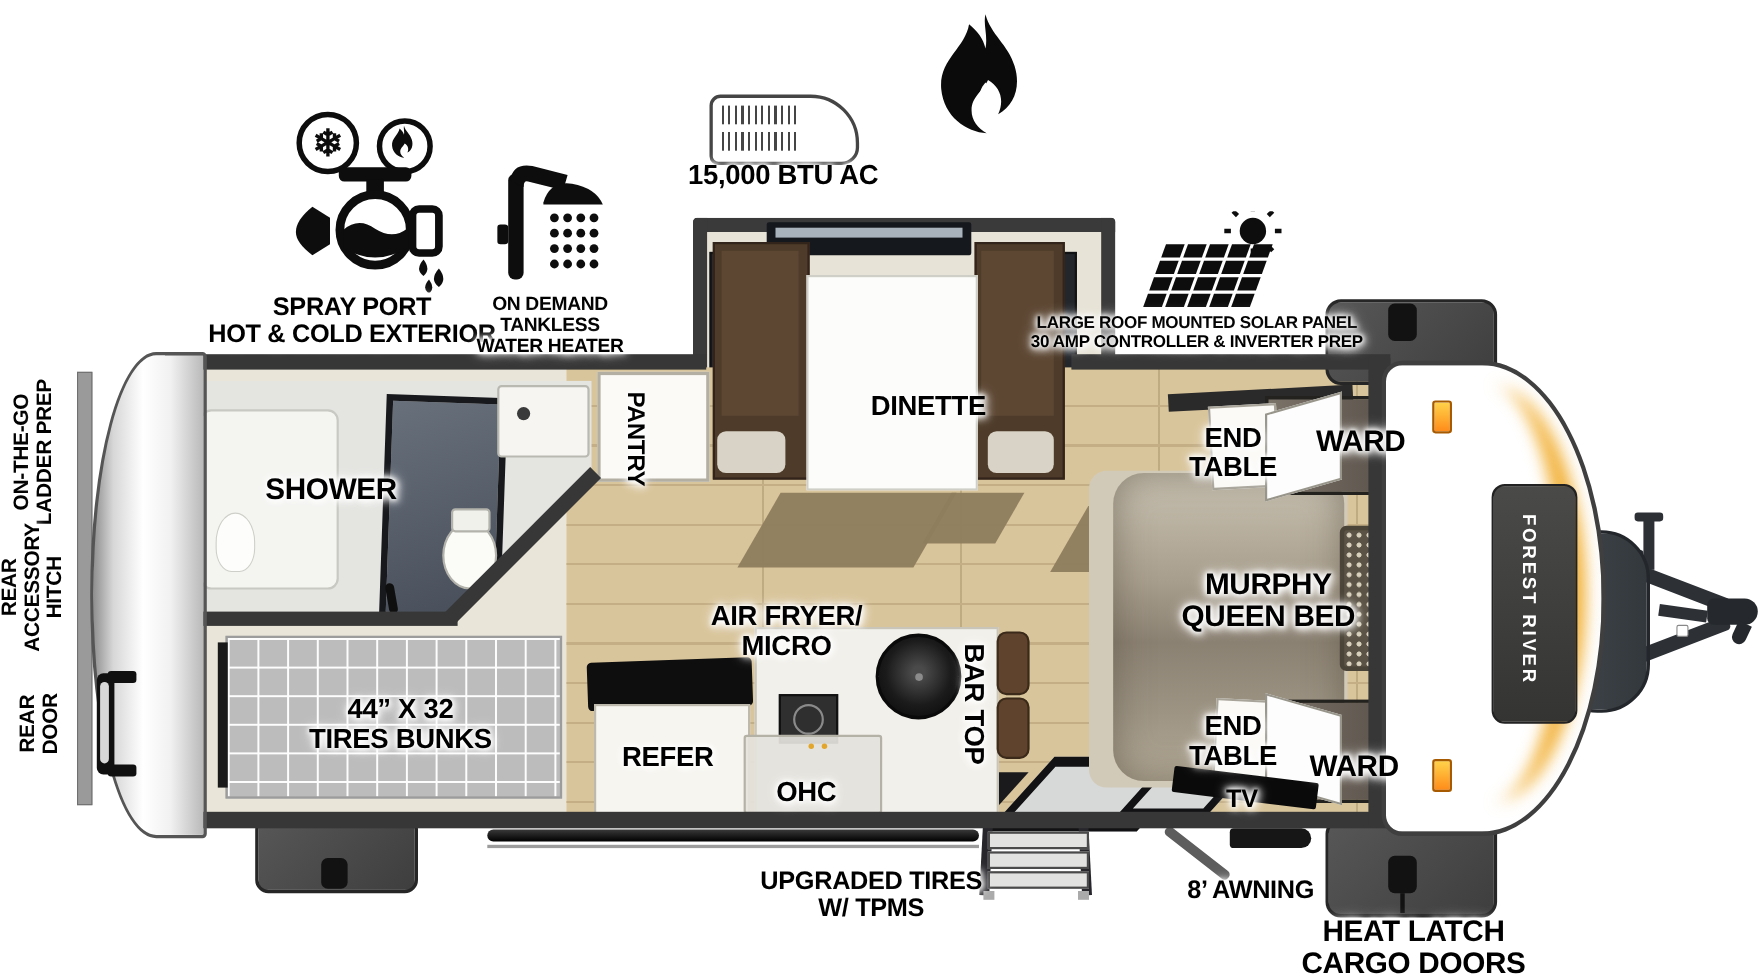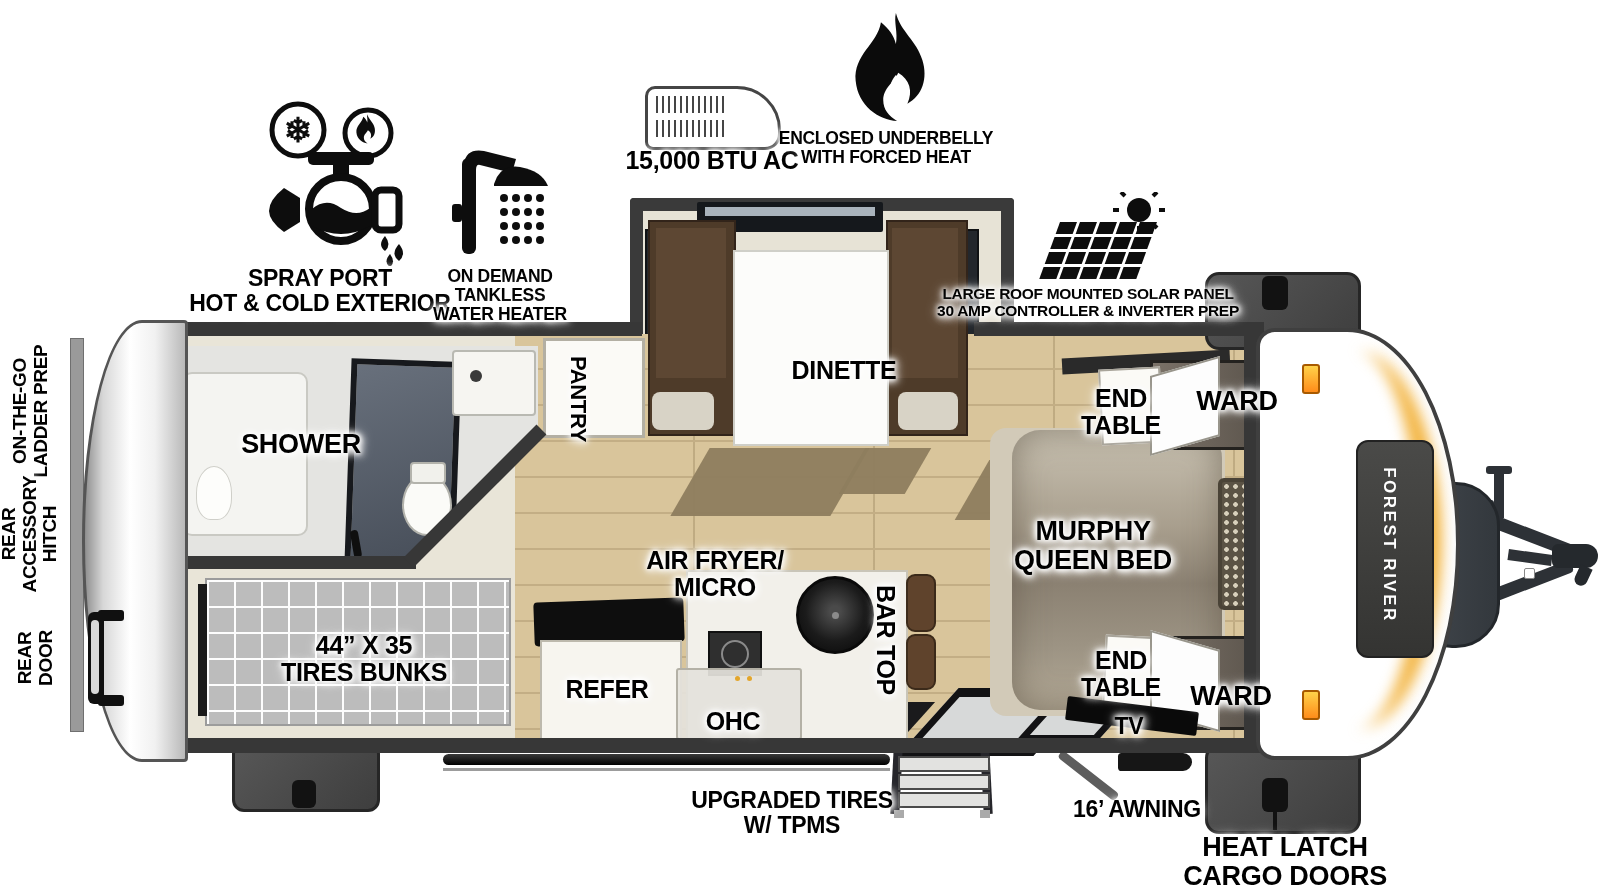--- a/index.html
+++ b/index.html
@@ -98,24 +98,20 @@
     <div class="abs" style="left:8px;top:31px;width:72px;height:17px;background:repeating-linear-gradient(90deg,#454545 0 2px,transparent 2px 6px);"></div>
   </div>
   <div class="lbl s25" style="left:712px;top:160px;">
     <div>15,000 BTU AC</div>
   </div>
 
   <svg class="abs" style="left:843px;top:8px;z-index:30;" width="92" height="118" viewBox="0 0 80 102">
     <path d="M46 4 C50 20 64 28 69 45 C74 61 69 76 56 83 C61 72 58 62 48 56 C44 65 35 69 35 80 C35 88 40 94 47 98 C31 97 13 85 11 63 C9 40 30 31 33 12 C40 18 44 23 46 31 C48 21 44 12 46 4 Z" fill="#0b0b0b"></path>
     <path d="M46 58 C54 66 56 76 49 86 C40 78 38 67 46 58 Z" fill="#fff"></path>
   </svg>
-  <div class="lbl s18" style="left:886px;top:148px;">
-    <div>ENCLOSED UNDERBELLY</div>
-    <div>WITH FORCED HEAT</div>
-  </div>
 
   <svg class="abs" style="left:1026px;top:192px;z-index:30;" width="140" height="96" viewBox="0 0 140 96">
     <g transform="translate(34,30) skewX(-20)" fill="#0d0d0d">
       <rect x="0" y="0" width="17" height="12"></rect>
         <rect x="20" y="0" width="17" height="12"></rect>
         <rect x="40" y="0" width="17" height="12"></rect>
         <rect x="60" y="0" width="17" height="12"></rect>
         <rect x="80" y="0" width="17" height="12"></rect>
       <rect x="0" y="15" width="17" height="12"></rect>
         <rect x="20" y="15" width="17" height="12"></rect>
@@ -200,21 +196,21 @@
 
   <div class="whitebox" style="left:543px;top:338px;width:96px;height:94px;border:3px solid #b3afa3;z-index:8;"></div>
   <div class="lbl s22 r90" style="left:578px;top:399px;">
     <div>PANTRY</div>
   </div>
 
   <div class="abs" style="left:205px;top:578px;width:302px;height:144px;background:#bcbcbc;border:2px solid #9c9c9c;z-index:6;
        background-image:linear-gradient(#fdfdfd 2px,transparent 2px),linear-gradient(90deg,#fdfdfd 2px,transparent 2px);background-size:27px 26px;"></div>
   <div class="abs" style="left:198px;top:584px;width:9px;height:132px;background:#1a1a1a;z-index:7;"></div>
   <div class="lbl s25" style="left:364px;top:659px;">
-    <div>44” X 35</div>
+    <div>44” X 32</div>
     <div>TIRES BUNKS</div>
   </div>
 
   <div class="abs" style="left:648px;top:220px;width:84px;height:212px;background:#4e3b29;border:2px solid #32241a;z-index:10;">
     <div class="abs" style="left:6px;top:6px;width:70px;height:150px;background:#5d4733;"></div>
     <div class="abs" style="left:2px;top:170px;width:62px;height:38px;background:#d8d3c6;border-radius:8px;"></div>
   </div>
   <div class="abs" style="left:886px;top:220px;width:78px;height:212px;background:#4e3b29;border:2px solid #32241a;z-index:10;">
     <div class="abs" style="left:4px;top:6px;width:66px;height:150px;background:#5d4733;"></div>
     <div class="abs" style="left:10px;top:170px;width:60px;height:38px;background:#d8d3c6;border-radius:8px;"></div>
@@ -257,21 +253,21 @@
   <div class="abs" style="left:848px;top:702px;width:70px;height:38px;background:#1a1a1c;transform:skewX(-42deg);z-index:7;"></div>
   <div class="mat" style="left:928px;top:688px;width:118px;height:50px;"></div>
   <div class="mat" style="left:1038px;top:688px;width:64px;height:38px;"></div>
 
   <div class="abs" style="left:990px;top:428px;width:235px;height:288px;background:#d2cab8;border-radius:16px;z-index:8;"></div>
   <div class="abs" style="left:1012px;top:430px;width:210px;height:280px;border-radius:28px;z-index:9;
        background:linear-gradient(180deg,#c9c2b2 0%,#a89e8d 35%,#8b8172 55%,#9d9484 78%,#b3a996 100%);
        box-shadow:inset 0 0 34px rgba(84,74,60,.55);"></div>
   <div class="abs" style="left:1218px;top:478px;width:52px;height:124px;background:#5b5345;border:4px solid #4a4337;border-radius:6px;z-index:10;
        background-image:radial-gradient(#d8d0bc 2px,transparent 2.6px);background-size:9px 9px;"></div>
-  <div class="lbl s27" style="left:1093px;top:546px;text-align:center;">
+  <div class="lbl s27" style="left:1153px;top:546px;text-align:center;">
     <div>MURPHY</div>
     <div>QUEEN BED</div>
   </div>
 
   <div class="abs" style="left:1062px;top:354px;width:168px;height:16px;background:#2a2a2a;transform:rotate(-3deg);z-index:9;"></div>
   <div class="whitebox" style="left:1100px;top:368px;width:58px;height:72px;transform:rotate(-3deg);"></div>
   <div class="wood" style="left:1150px;top:360px;width:118px;height:84px;"></div>
   <div class="abs" style="left:1150px;top:366px;width:66px;height:76px;background:#fdfdfd;border:2px solid #98958b;transform:skewY(-16deg);z-index:10;"></div>
   <div class="lbl s25" style="left:1121px;top:412px;">
     <div>END</div>
@@ -344,21 +340,21 @@
     <div class="abs" style="left:8px;top:44px;width:88px;height:12px;background:#e2e2e0;border:2px solid #4a4a4a;"></div>
     <div class="abs" style="left:4px;top:62px;width:10px;height:8px;background:#aaa;"></div>
     <div class="abs" style="left:90px;top:62px;width:10px;height:8px;background:#aaa;"></div>
   </div>
 
   <div class="lbl s23" style="left:792px;top:813px;">
     <div>UPGRADED TIRES</div>
     <div>W/ TPMS</div>
   </div>
   <div class="lbl s23" style="left:1137px;top:809px;">
-    <div>16’ AWNING</div>
+    <div>8’ AWNING</div>
   </div>
   <div class="lbl s27" style="left:1285px;top:862px;">
     <div>HEAT LATCH</div>
     <div>CARGO DOORS</div>
   </div>
 
   <div class="lbl s19 rn90" style="left:31px;top:411px;">
     <div>ON-THE-GO</div>
     <div>LADDER PREP</div>
   </div>

